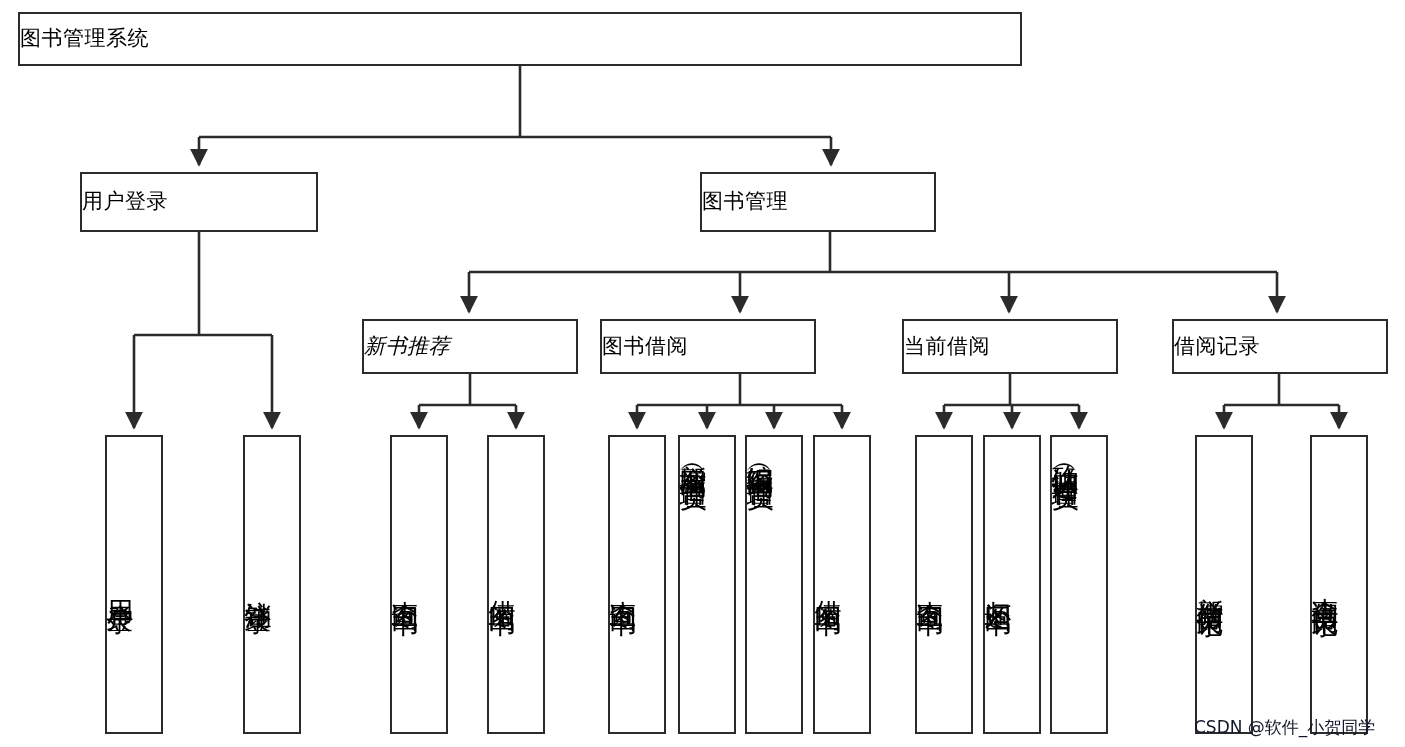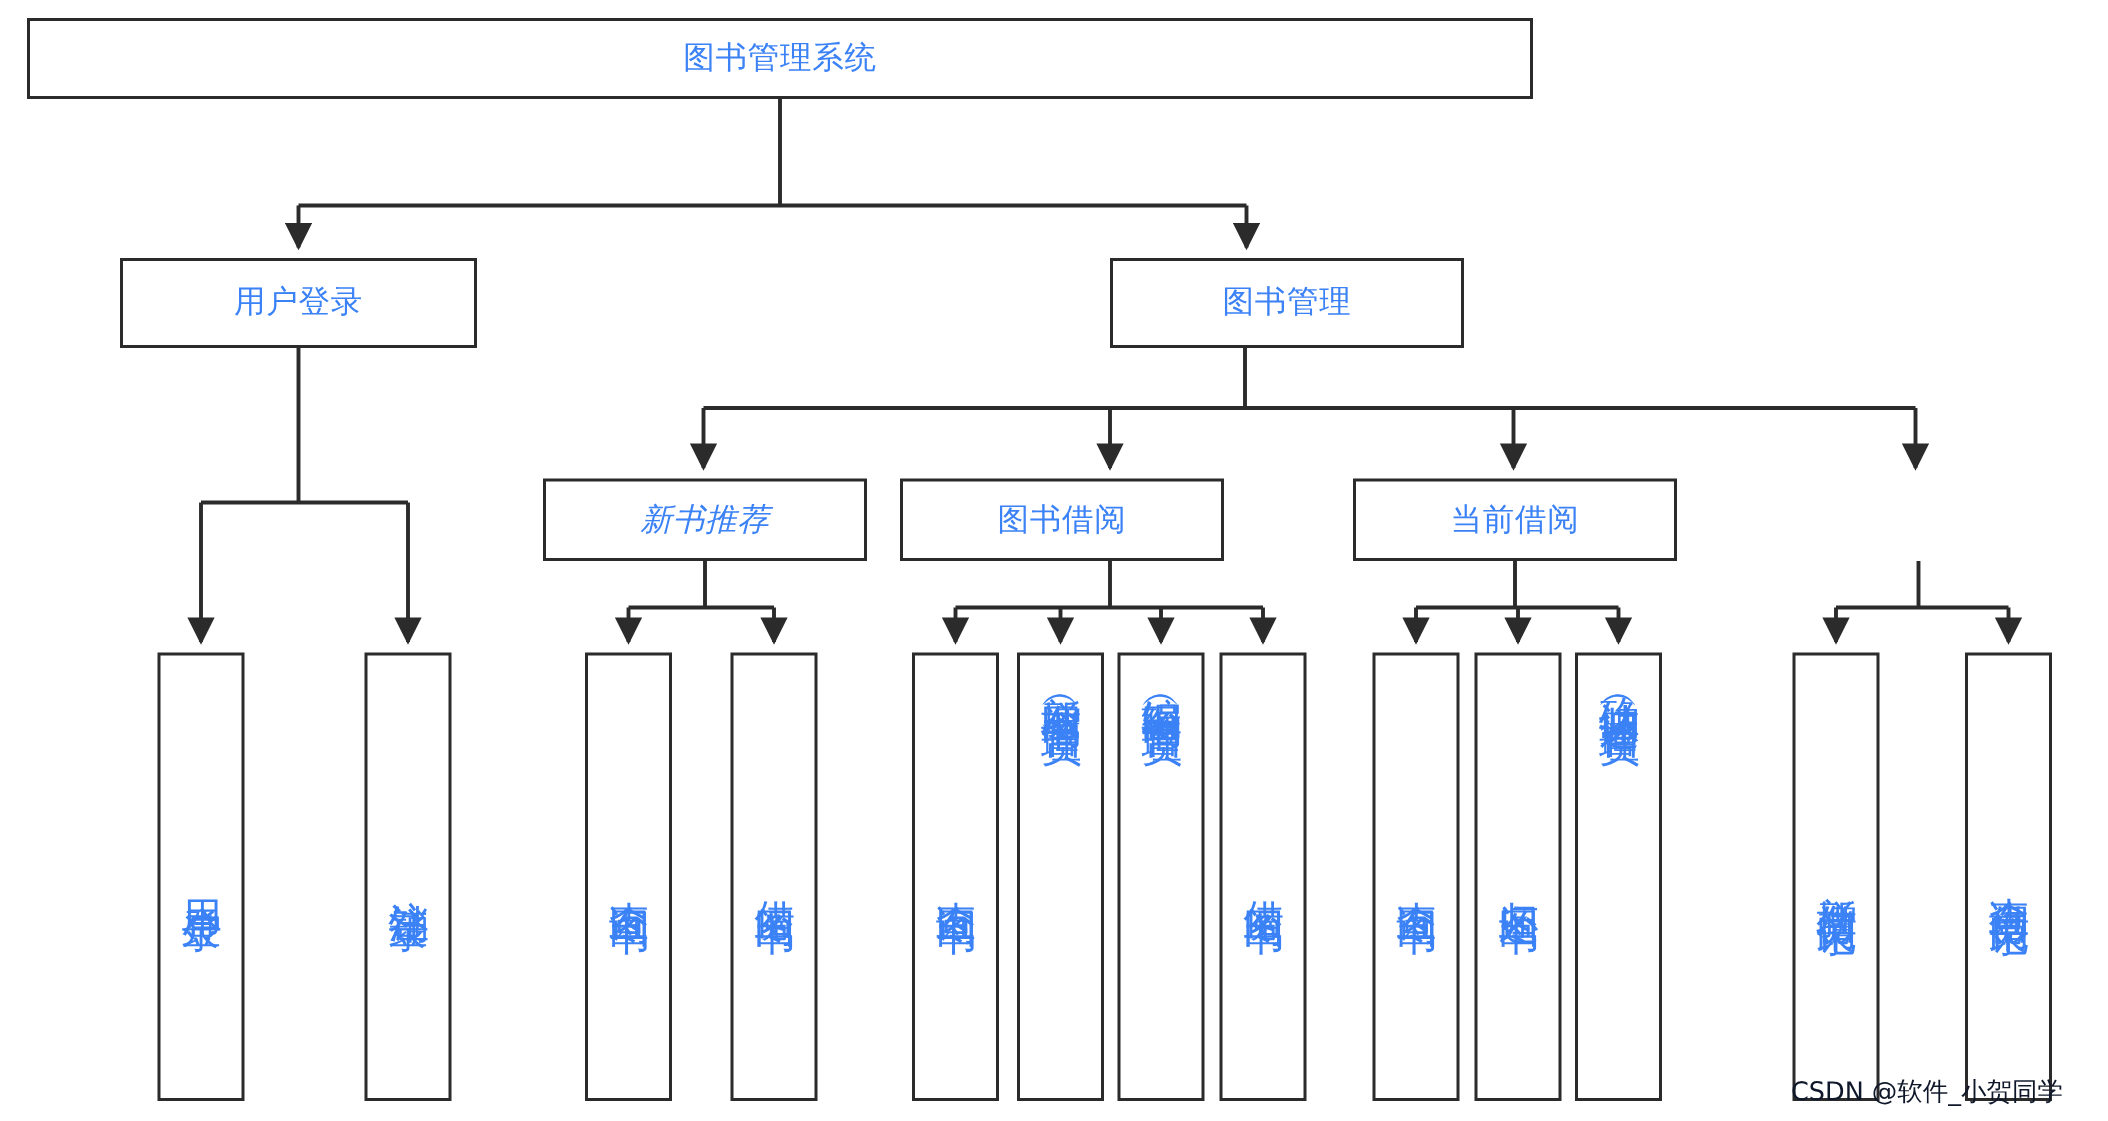--- a/index.html
+++ b/index.html
@@ -26,22 +26,22 @@
     height: 747px;
     pointer-events: none;
   }
   .node {
     position: absolute;
     box-sizing: border-box;
     background: #ffffff;
     border: 2px solid #2b2b2b;
     display: flex;
     align-items: center;
-    justify-content: center;
-    color: #3b82f6;
+    justify-content: flex-start;
+    color: #000000;
     z-index: 2;
   }
   .node .label {
     display: block;
     text-align: center;
     line-height: 1.12;
     letter-spacing: 0.5px;
   }
   
   .node.horiz .label {
@@ -132,33 +132,36 @@
     </g>
   </svg>
 
   <div class="node horiz" style="left:18px; top:12px; width:1004px; height:54px;">
     <span class="label">图书管理系统</span>
   </div>
 
   <div class="node horiz" style="left:80px; top:172px; width:238px; height:60px;">
     <span class="label">用户登录</span>
   </div>
-  <div class="node horiz" style="left:740px; top:172px; width:236px; height:60px;">
+  <div class="node horiz" style="left:700px; top:172px; width:236px; height:60px;">
     <span class="label">图书管理</span>
   </div>
 
   <div class="node horiz" style="left:362px; top:319px; width:216px; height:55px;font-style:italic;">
     <span class="label">新书推荐</span>
   </div>
   <div class="node horiz" style="left:600px; top:319px; width:216px; height:55px;">
     <span class="label">图书借阅</span>
   </div>
   <div class="node horiz" style="left:902px; top:319px; width:216px; height:55px;">
     <span class="label">当前借阅</span>
   </div>
+  <div class="node horiz" style="left:1172px; top:319px; width:216px; height:55px;">
+    <span class="label">借阅记录</span>
+  </div>
 
   <div class="node vert center-v" style="left:105px; top:435px; width:58px; height:299px;">
     <span class="label">用户登录</span>
   </div>
   <div class="node vert center-v" style="left:243px; top:435px; width:58px; height:299px;">
     <span class="label">注销登录</span>
   </div>
 
   <div class="node vert center-v" style="left:390px; top:435px; width:58px; height:299px;">
     <span class="label">查询图书</span>

